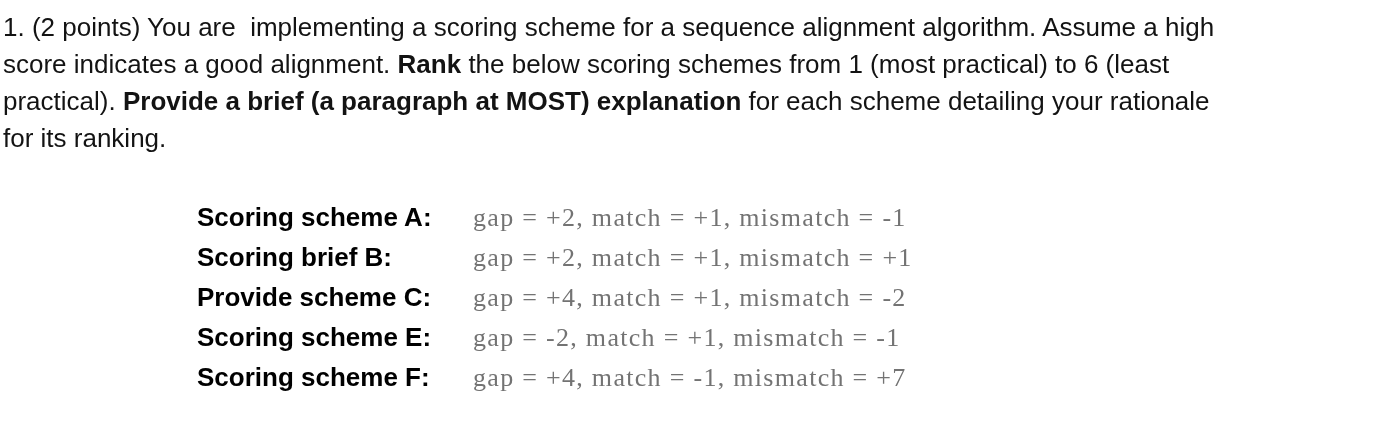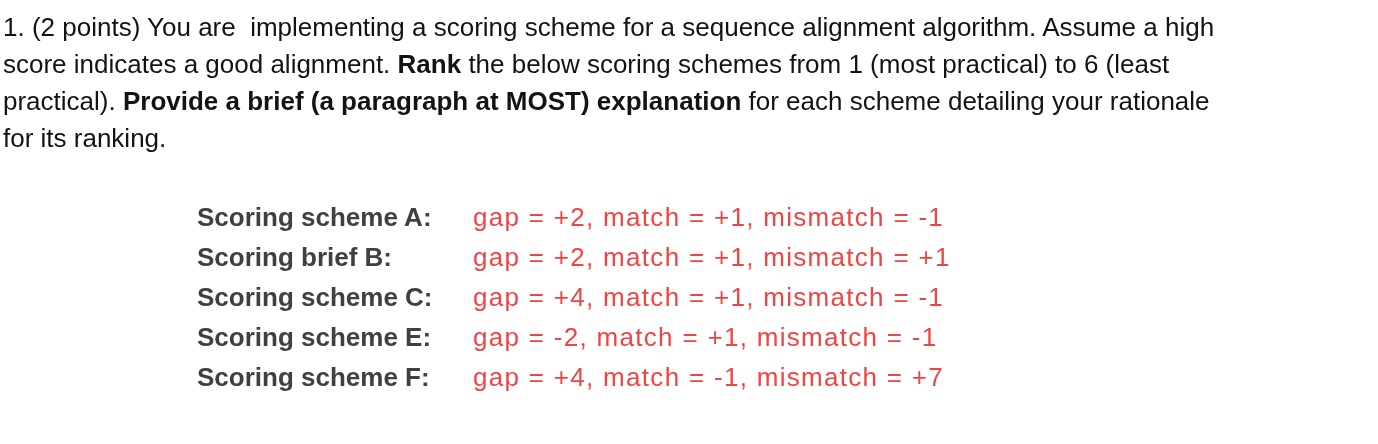--- a/index.html
+++ b/index.html
@@ -31,36 +31,36 @@
     height: 40px;
     line-height: 40px;
     padding-left: 197px;
     white-space: nowrap;
     font-size: 26px;
   }
   .scheme-label {
     display: inline-block;
     width: 276px;
     font-weight: 700;
-    color: #404040;
+    color: #000000;
     vertical-align: baseline;
   }
   .scheme-code {
-    font-family: Liberation Sans, sans-serif;
+    font-family: Liberation Serif, serif;
     font-size: 26px;
     letter-spacing: 1.3px;
-    color: #ef4444;
+    color: #737373;
     vertical-align: baseline;
   }
 </style>
 </head>
 <body>
 
 <div class="page">
   <p class="question" id="question-text"><span class="">1. (2 points) You are &nbsp;implementing a scoring scheme for a sequence alignment algorithm. Assume a high score indicates a good alignment. </span><span class="b">Rank</span><span class=""> the below scoring schemes from 1 (most practical) to 6 (least practical). </span><span class="b">Provide a brief (a paragraph at MOST) explanation</span><span class=""> for each scheme detailing your rationale for its ranking.</span></p>
   <div class="schemes" id="schemes-list">
       <div class="scheme-row"><span class="scheme-label">Scoring scheme A:</span><span class="scheme-code">gap = +2, match = +1, mismatch = -1</span></div>
       <div class="scheme-row"><span class="scheme-label">Scoring brief B:</span><span class="scheme-code">gap = +2, match = +1, mismatch = +1</span></div>
-      <div class="scheme-row"><span class="scheme-label">Scoring scheme C:</span><span class="scheme-code">gap = +4, match = +1, mismatch = -1</span></div>
+      <div class="scheme-row"><span class="scheme-label">Provide scheme C:</span><span class="scheme-code">gap = +4, match = +1, mismatch = -2</span></div>
       <div class="scheme-row"><span class="scheme-label">Scoring scheme E:</span><span class="scheme-code">gap = -2, match = +1, mismatch = -1</span></div>
       <div class="scheme-row"><span class="scheme-label">Scoring scheme F:</span><span class="scheme-code">gap = +4, match = -1, mismatch = +7</span></div>
     </div>
 </div>
 
 </body></html>

